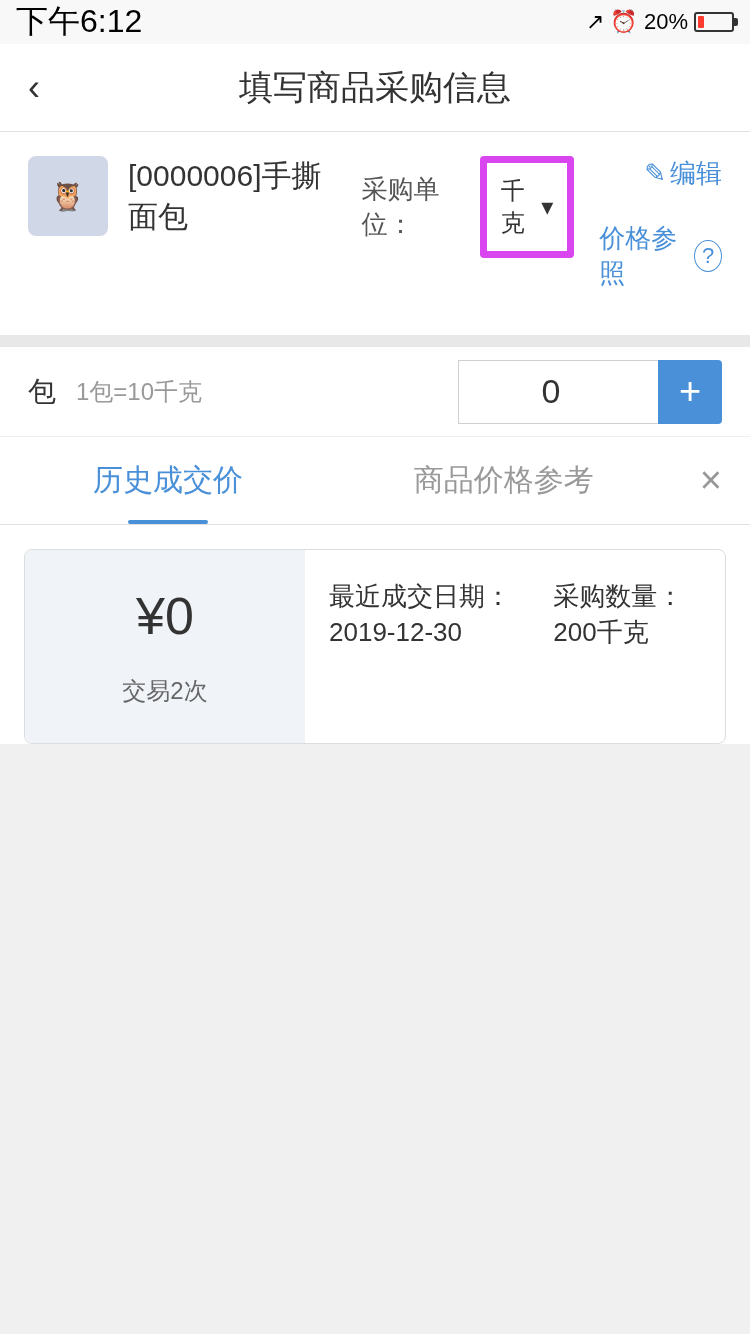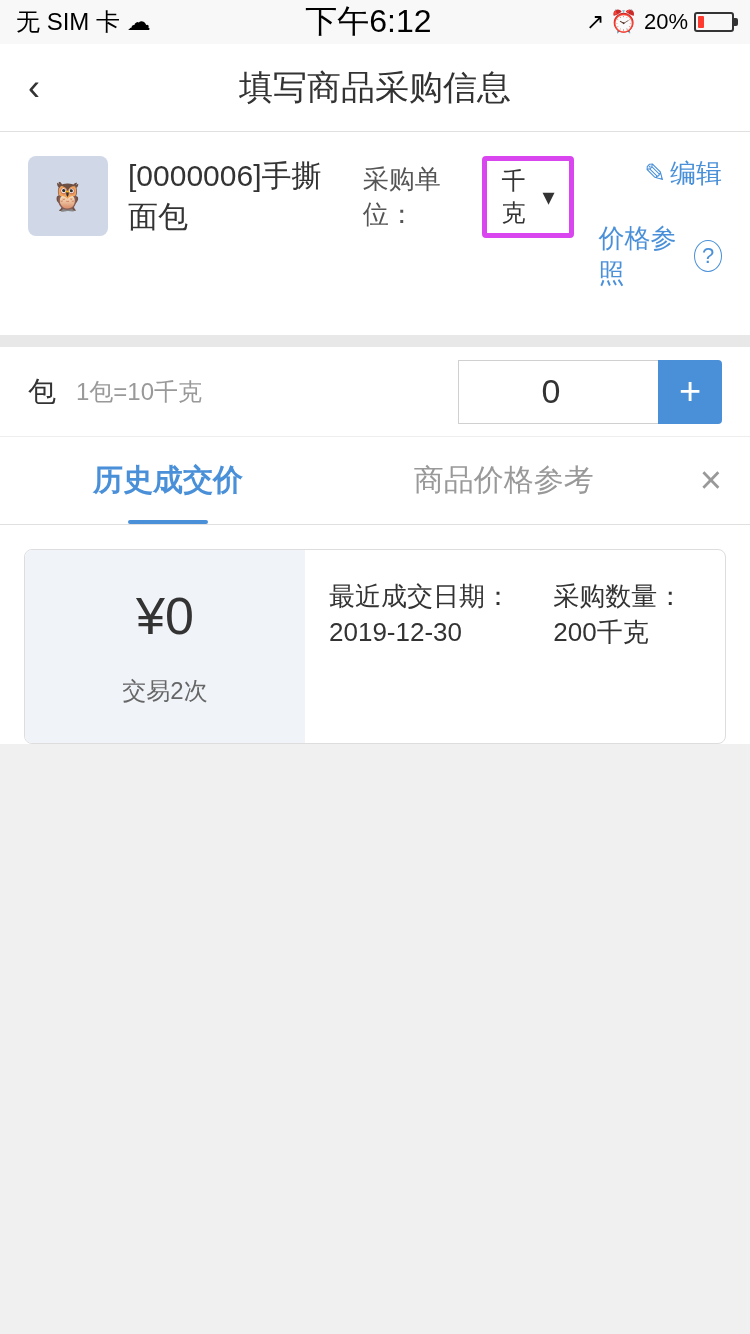--- a/index.html
+++ b/index.html
@@ -94,23 +94,23 @@
     .product-info { display: flex; flex-direction: row; gap: 16px; }
     .product-name { font-size: 30px; color: #333; font-weight: 500; }
     .product-unit {
       display: flex;
       align-items: center;
       gap: 12px;
       font-size: 26px;
       color: #555;
     }
     .unit-badge {
-      border: 5px solid #d946ef;
+      border: 7px solid #d946ef;
       border-radius: 4px;
-      padding: 4px 14px;
+      padding: 12px 14px;
       font-size: 24px;
       color: #333;
       display: flex; align-items: center; gap: 4px;
     }
     .edit-link {
       color: #4a90d9;
       font-size: 26px;
       display: flex; align-items: center; gap: 4px;
     }
     .price-ref {
@@ -192,21 +192,21 @@
       align-items: center;
       justify-content: center;
       height: 100%;
       font-size: 30px;
       color: #999;
       cursor: pointer;
       position: relative;
     }
     .panel-tab.active {
       color: #4a90d9;
-      font-weight: 700;
+      font-weight: 400;
     }
     .panel-tab.active::after {
       content: '';
       position: absolute;
       bottom: 0;
       left: 50%;
       transform: translateX(-50%);
       width: 80px;
       height: 4px;
       background: #4a90d9;
@@ -264,23 +264,20 @@
     
     .page-bg {
       background: #f0f0f0;
       min-height: 600px;
     }
   </style>
 </head>
 <body>
 
 <div class="status-bar">
-  <div class="status-left">
-    <span>无 SIM 卡 ☁</span>
-  </div>
   <div class="status-center">下午6:12</div>
   <div class="status-right">
     <span>↗</span>
     <span>⏰</span>
     <span>20%</span>
     <span class="battery-icon">
       <span class="battery-fill"></span>
     </span>
   </div>
 </div>

